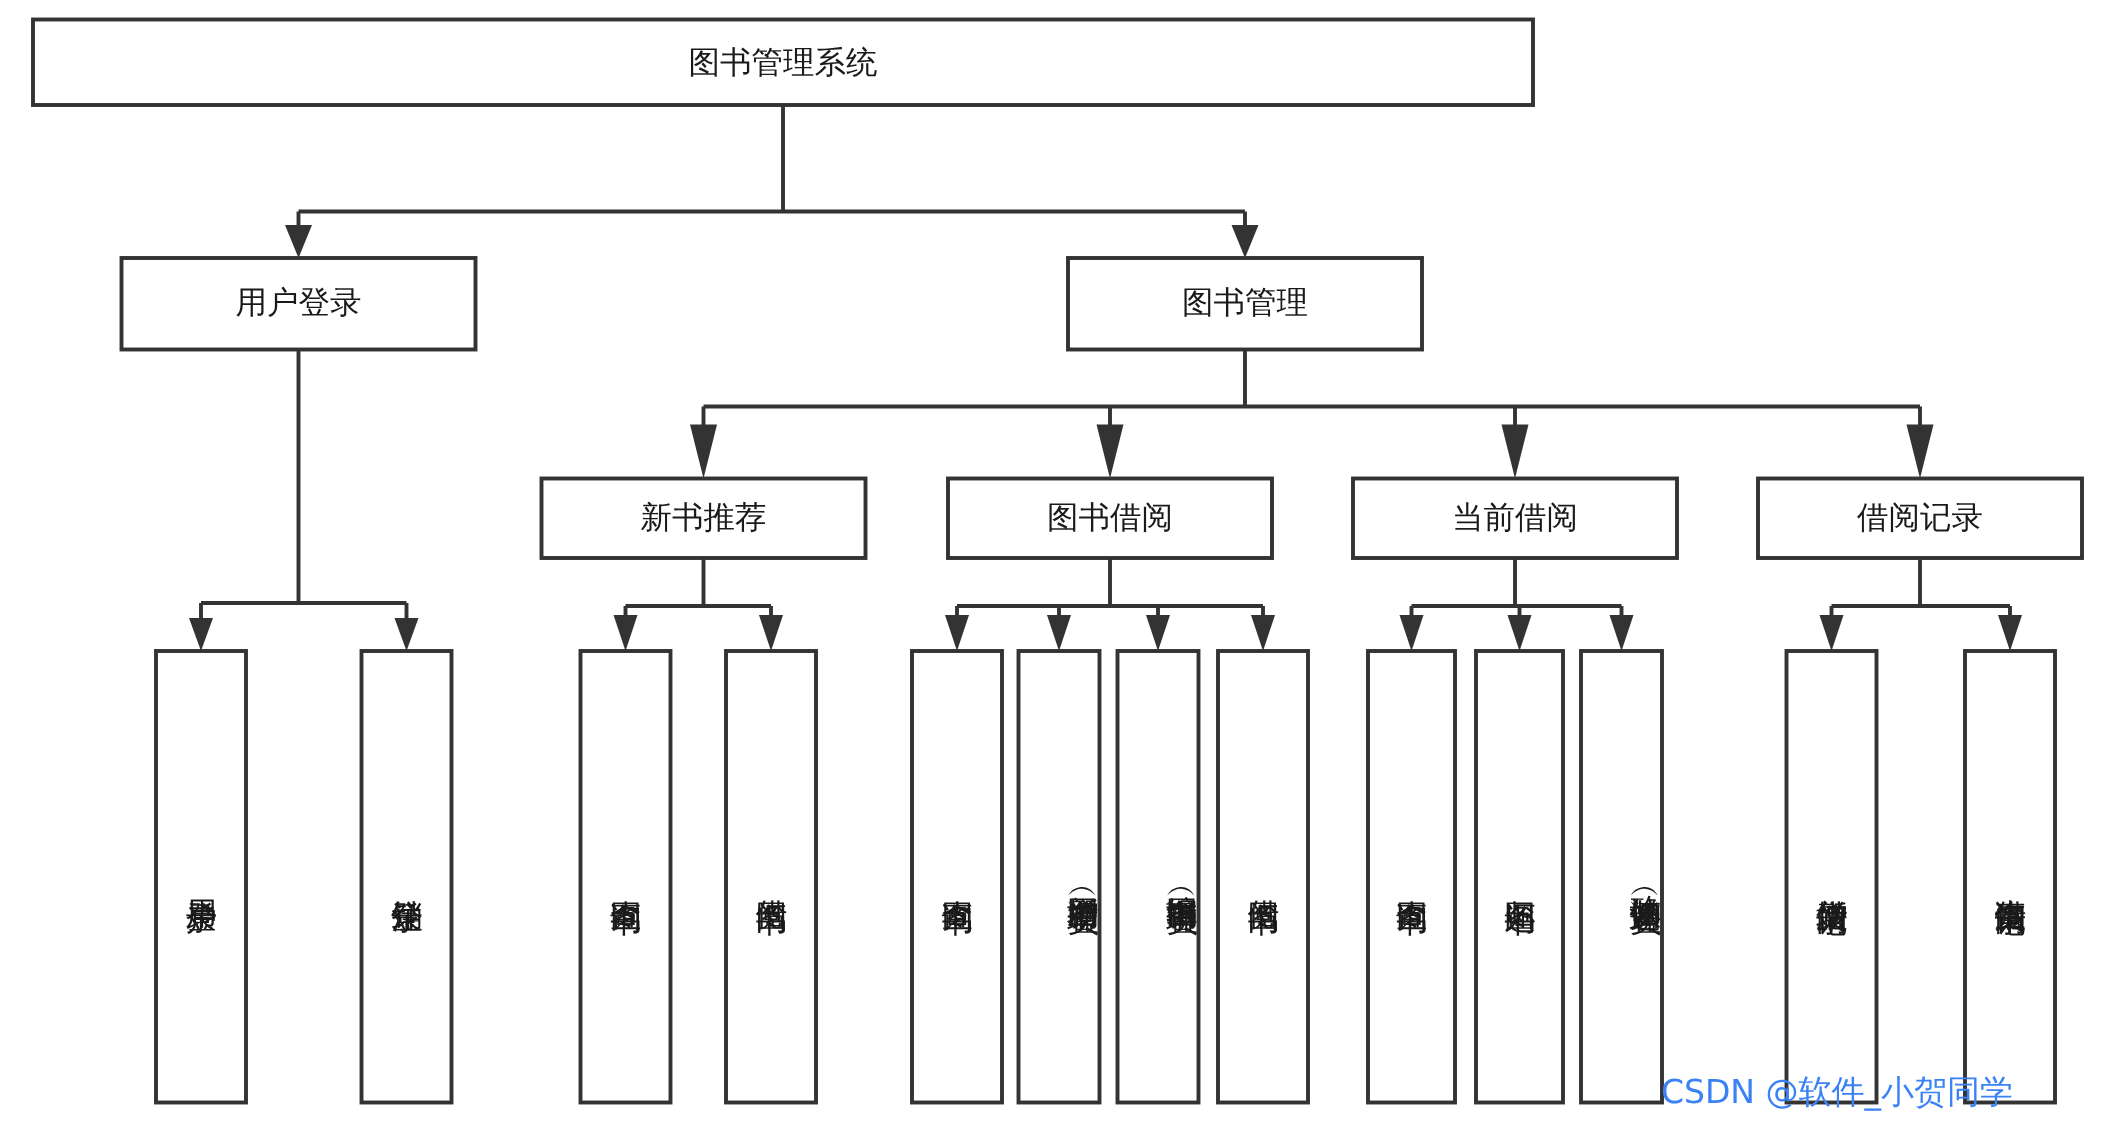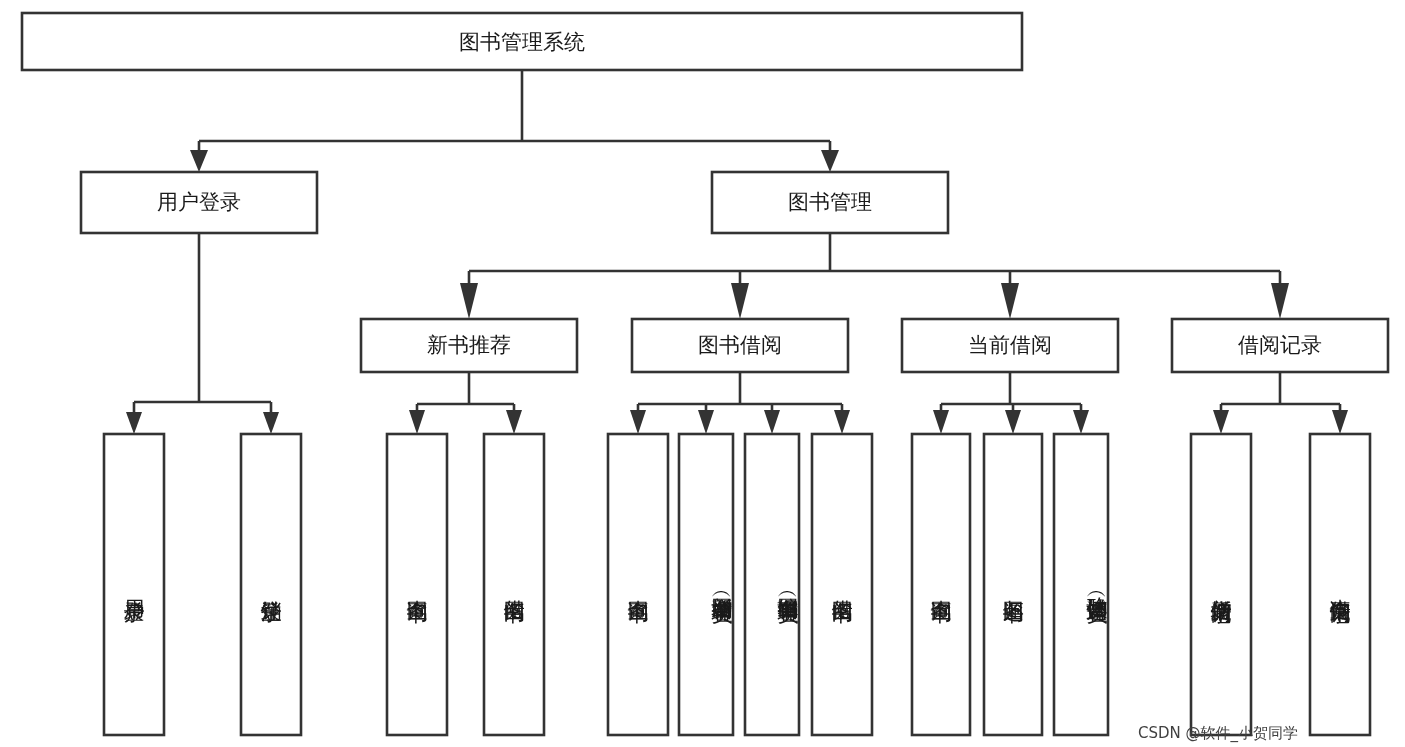--- a/index.html
+++ b/index.html
@@ -11,20 +11,21 @@
     width: 1405px;
     height: 747px;
     font-family: "DejaVu Sans", "Liberation Sans", sans-serif;
     overflow: hidden;
   }
   #diagram-root {
     position: relative;
     width: 1306px;
     height: 747px;
     background: #ffffff;
+    padding-left: 44px;
   }
   svg.canvas {
     position: absolute;
     left: 0;
     top: 0;
     width: 1405px;
     height: 747px;
   }
   .node-box {
     fill: #ffffff;
@@ -61,22 +62,22 @@
     white-space: nowrap;
     text-align: center;
     pointer-events: none;
     user-select: none;
   }
   .watermark {
     position: absolute;
     right: 8px;
     bottom: 4px;
     font-family: "DejaVu Sans", "Liberation Sans", sans-serif;
-    font-size: 15px;
-    color: #404040;
+    font-size: 22px;
+    color: #3b82f6;
     white-space: nowrap;
     user-select: none;
   }
 </style>
 </head>
 <body>
 
 <div id="diagram-root">
 
   <svg class="canvas" viewBox="0 0 1405 747">

